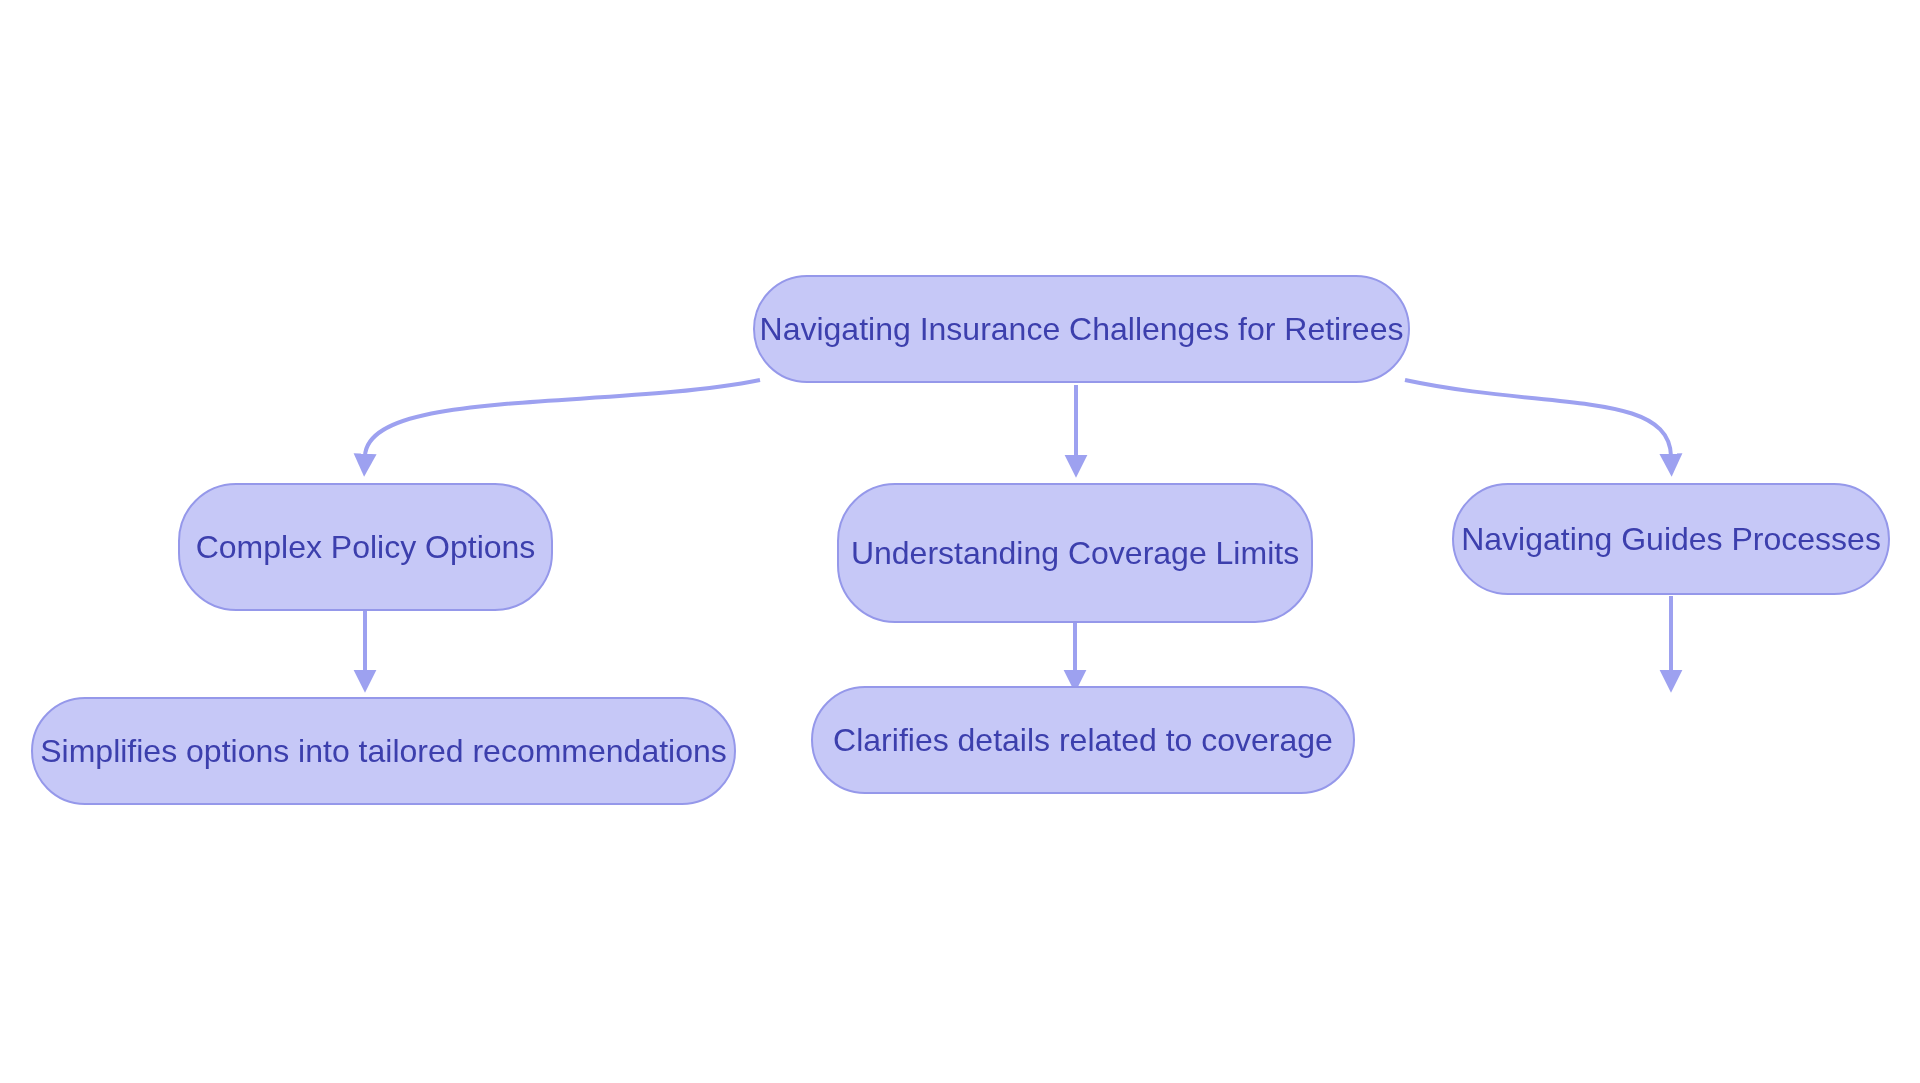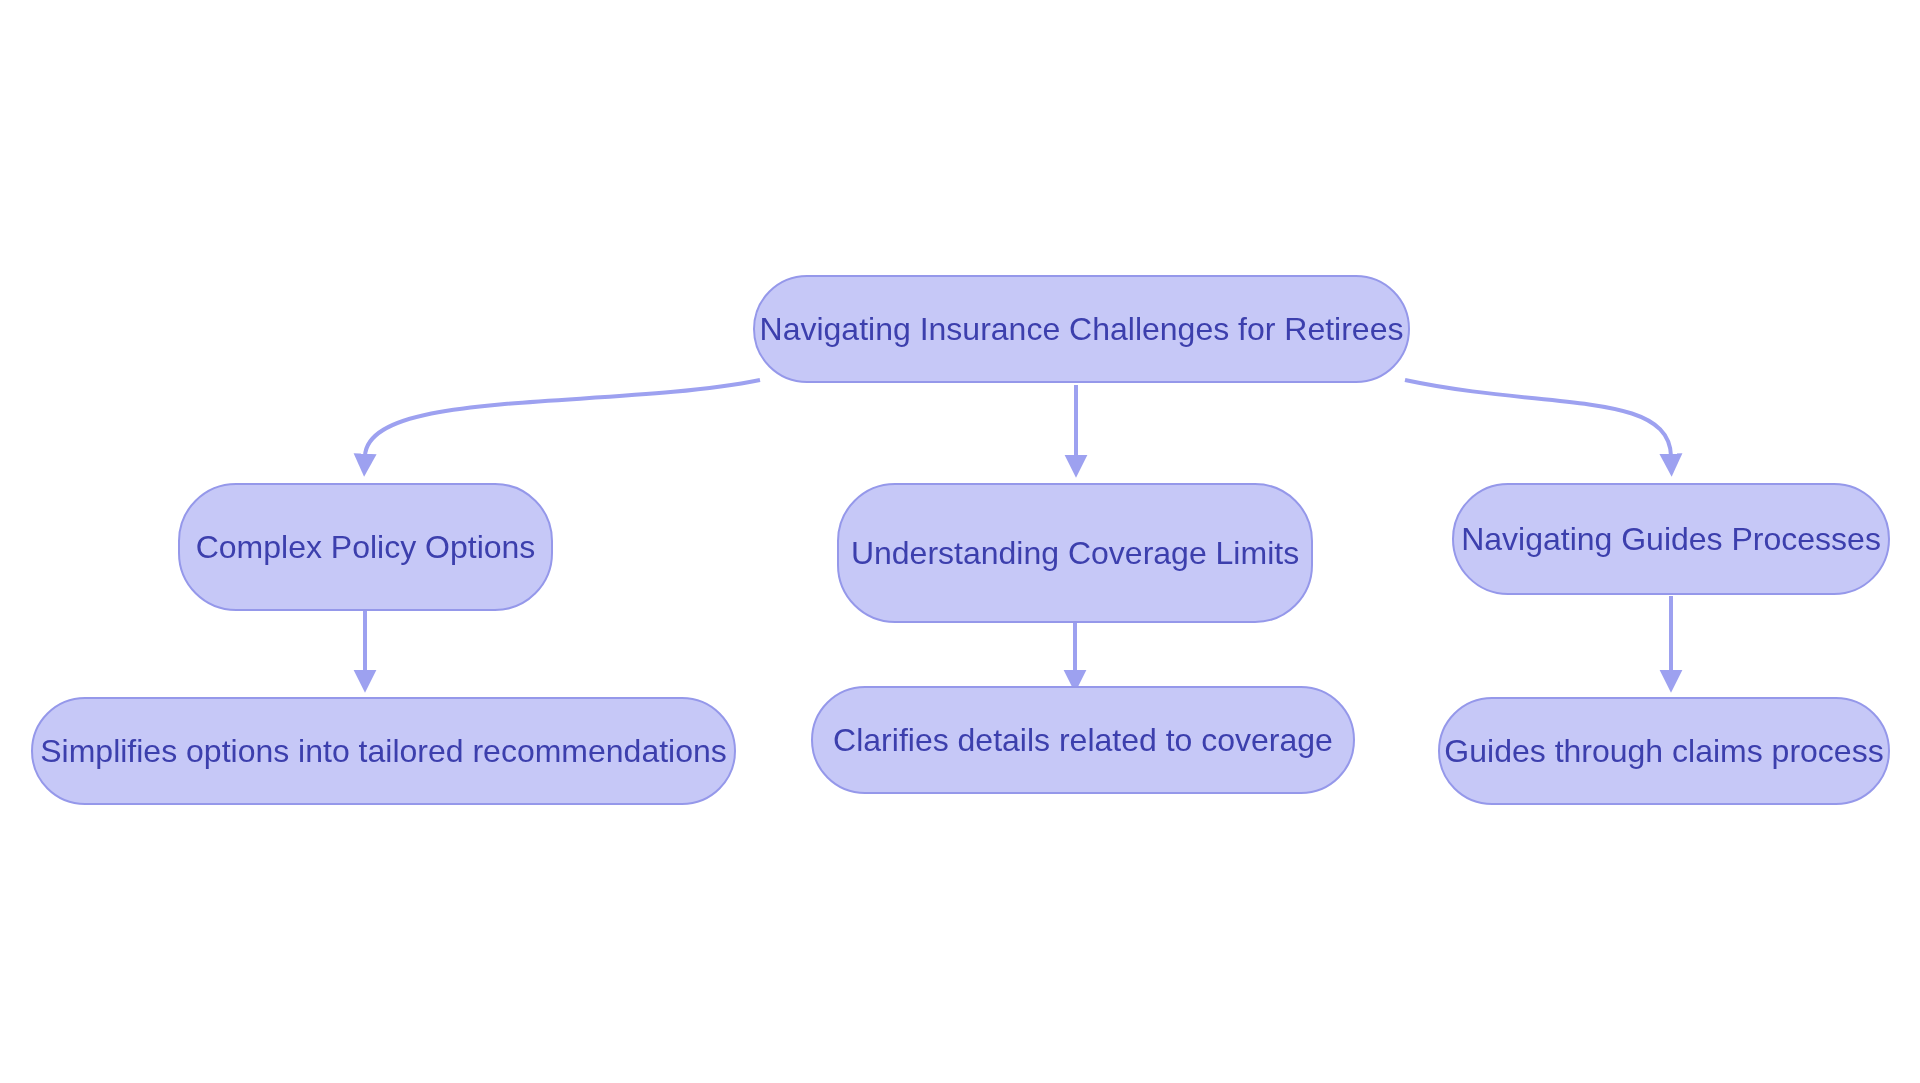--- a/index.html
+++ b/index.html
@@ -86,17 +86,14 @@
   </div>
 
   <div class="node" style="left:31px; top:697px; width:705px; height:108px;">
     <span class="node-label">Simplifies options into tailored recommendations</span>
   </div>
 
   <div class="node" style="left:811px; top:670px; width:544px; height:108px;margin-top:16px;">
     <span class="node-label">Clarifies details related to coverage</span>
   </div>
 
-  <div class="node" style="left:1438px; top:697px; width:452px; height:108px;">
-    <span class="node-label">Guides through claims process</span>
-  </div>
 
 </div>
 
 </body></html>

